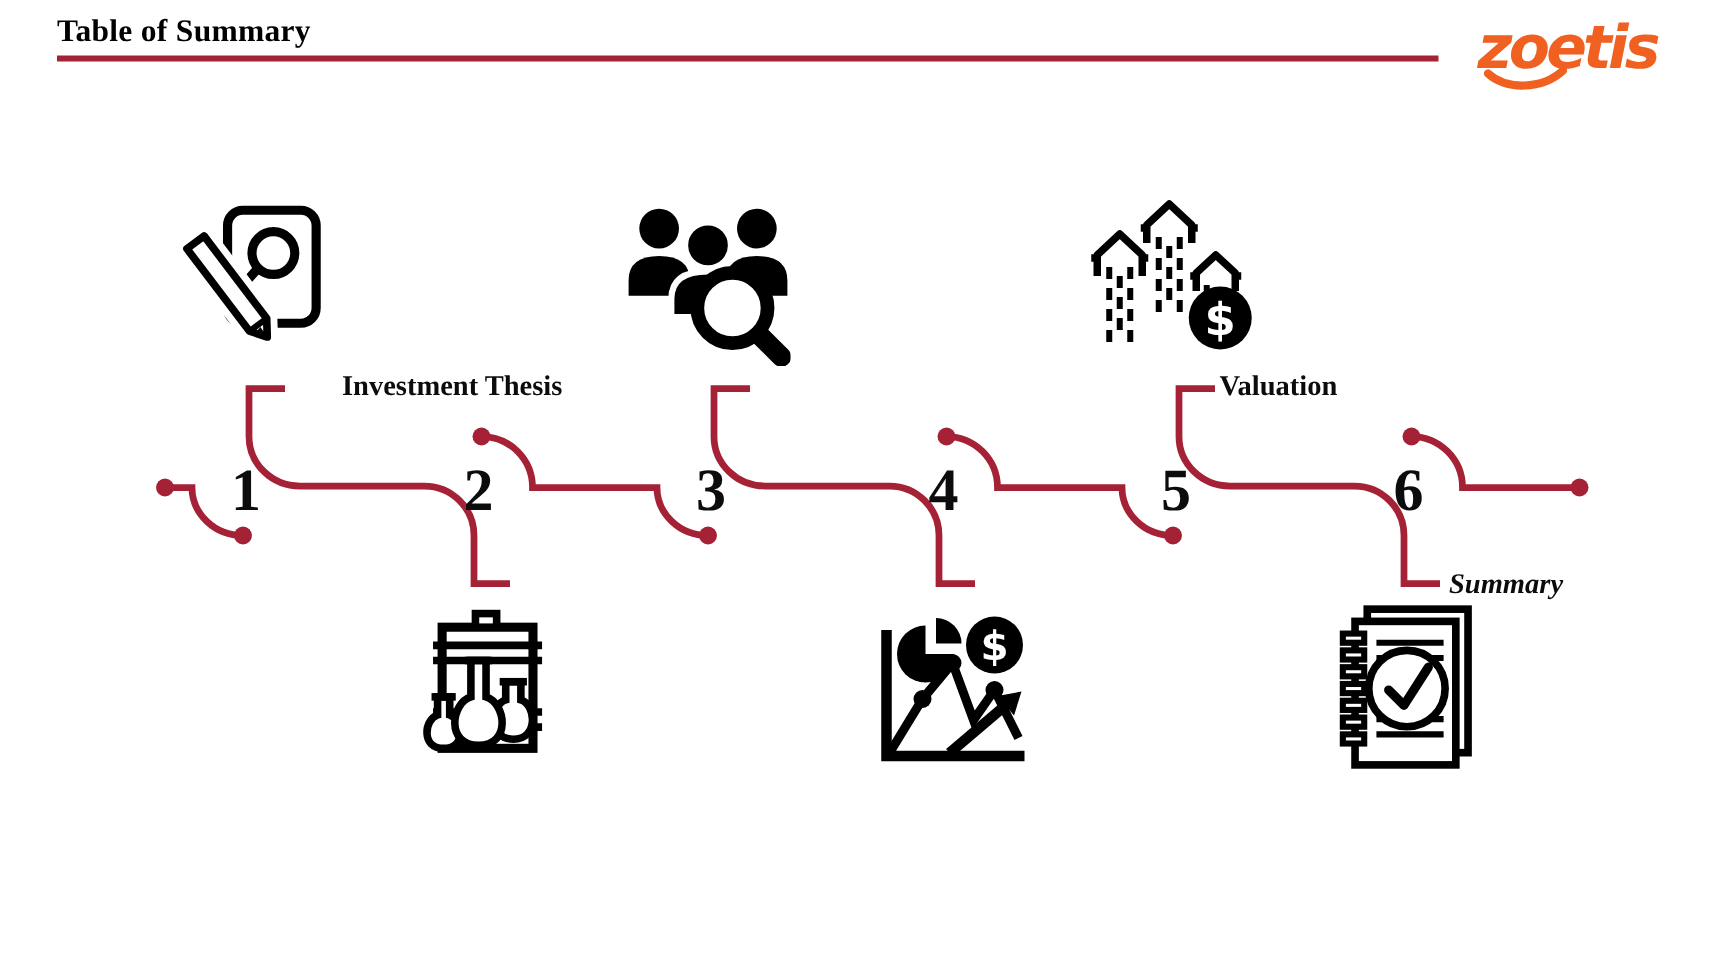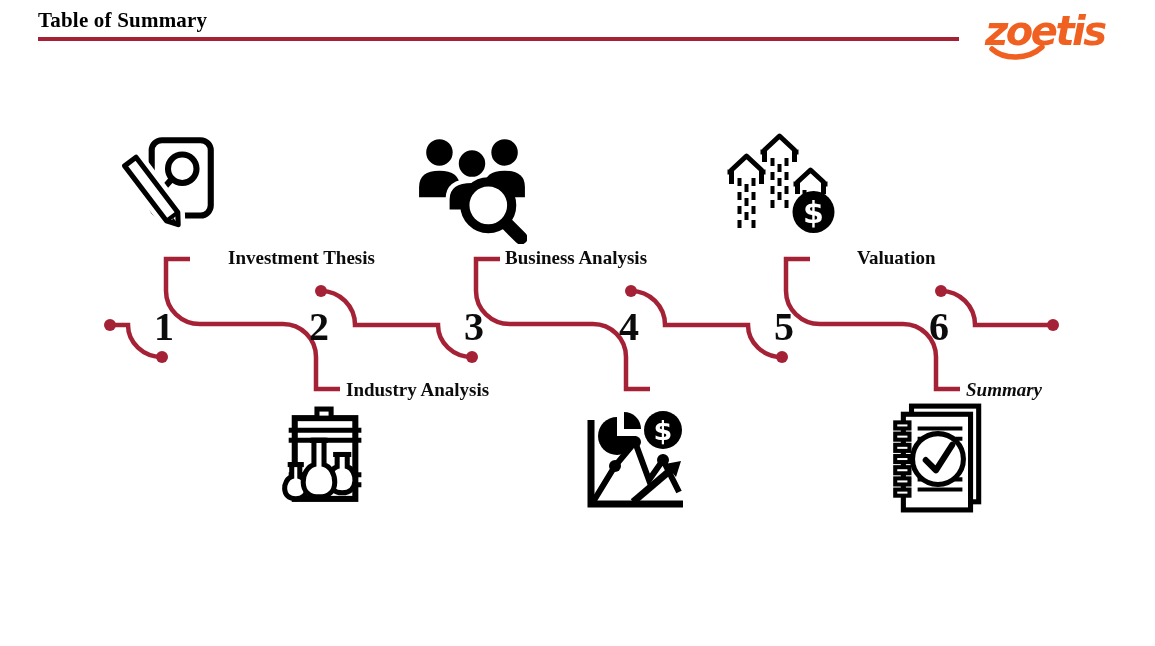--- a/index.html
+++ b/index.html
@@ -52,23 +52,21 @@
   </svg>
 
   <div class="num" style="left:140px;">1</div>
   <div class="num" style="left:295px;">2</div>
   <div class="num" style="left:450px;">3</div>
   <div class="num" style="left:605px;">4</div>
   <div class="num" style="left:760px;">5</div>
   <div class="num" style="left:915px;">6</div>
 
   <div class="lbl top" style="left:196px;margin-left:32px;">Investment Thesis</div>
-  <div class="lbl bot" style="left:346px;">Industry Analysis</div>
-  <div class="lbl top" style="left:505px;">Business Analysis</div>
-  <div class="lbl top" style="left:813px;margin-left:44px;">Valuation</div>
+  <div class="lbl top" style="left:813px;">Valuation</div>
   <div class="lbl bot" style="left:966px;font-style:italic;">Summary</div>
 
   <svg class="icon" style="left:116px;top:130px;" width="104" height="112" viewBox="0 0 100 110">
     <g stroke="#000" stroke-width="6" fill="none" stroke-linejoin="round">
       <rect x="34" y="10" width="58" height="74" rx="10"></rect>
       <circle cx="64" cy="38" r="14"></circle>
       <line x1="53" y1="49" x2="45" y2="58" stroke-linecap="round"></line>
     </g>
     <path d="M7.4,35.2 L18.6,26.8 L59.6,80.8 L60,93 L48.4,89.2 Z" fill="#fff" stroke="#fff" stroke-width="14" stroke-linejoin="round"></path>
     <path d="M7.4,35.2 L18.6,26.8 L59.6,80.8 L60,93 L48.4,89.2 Z" fill="#fff" stroke="#000" stroke-width="5" stroke-linejoin="round"></path>

